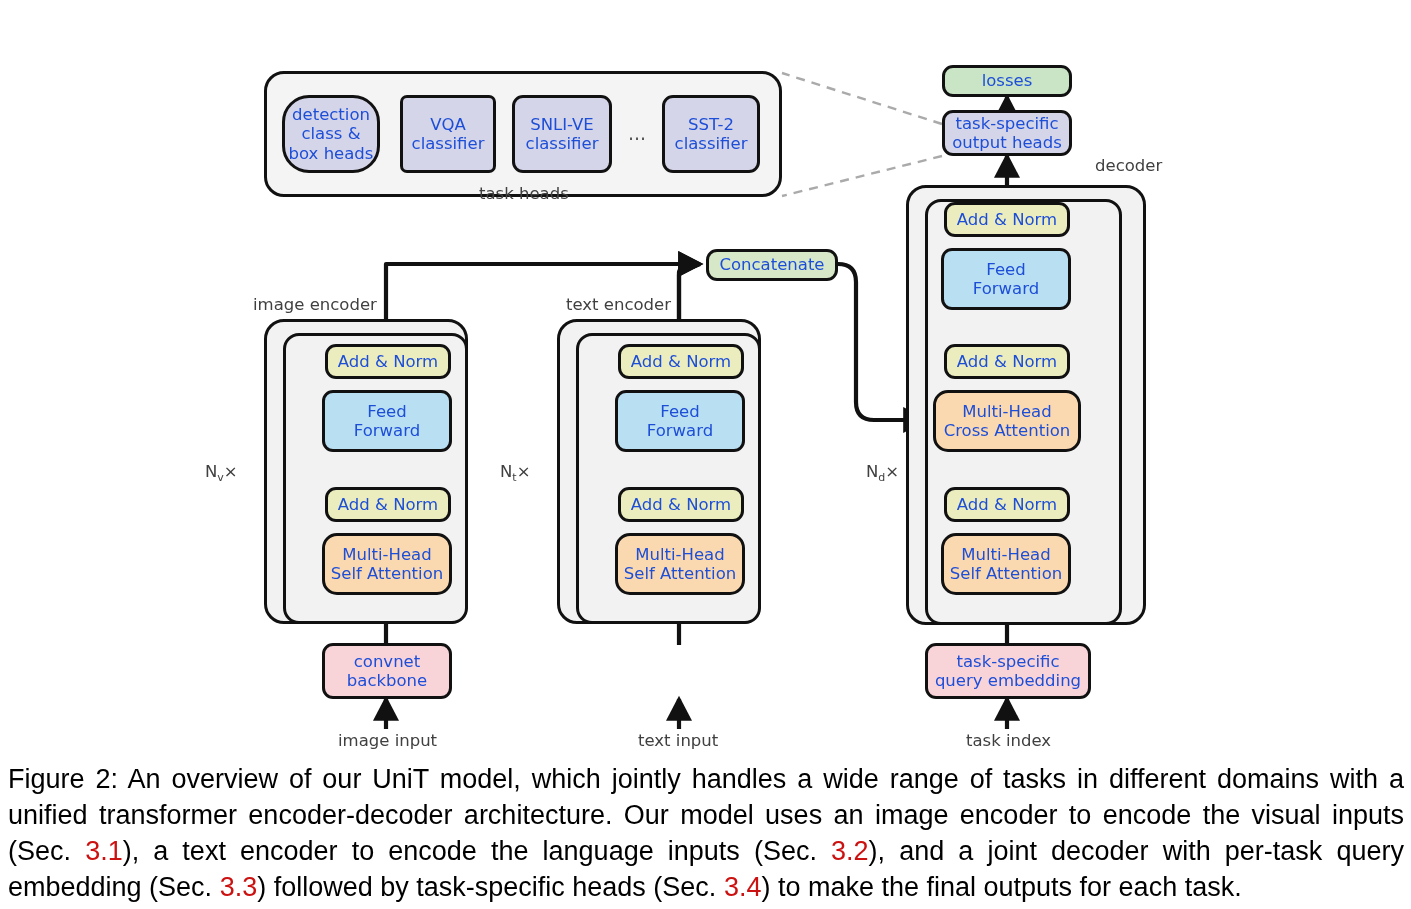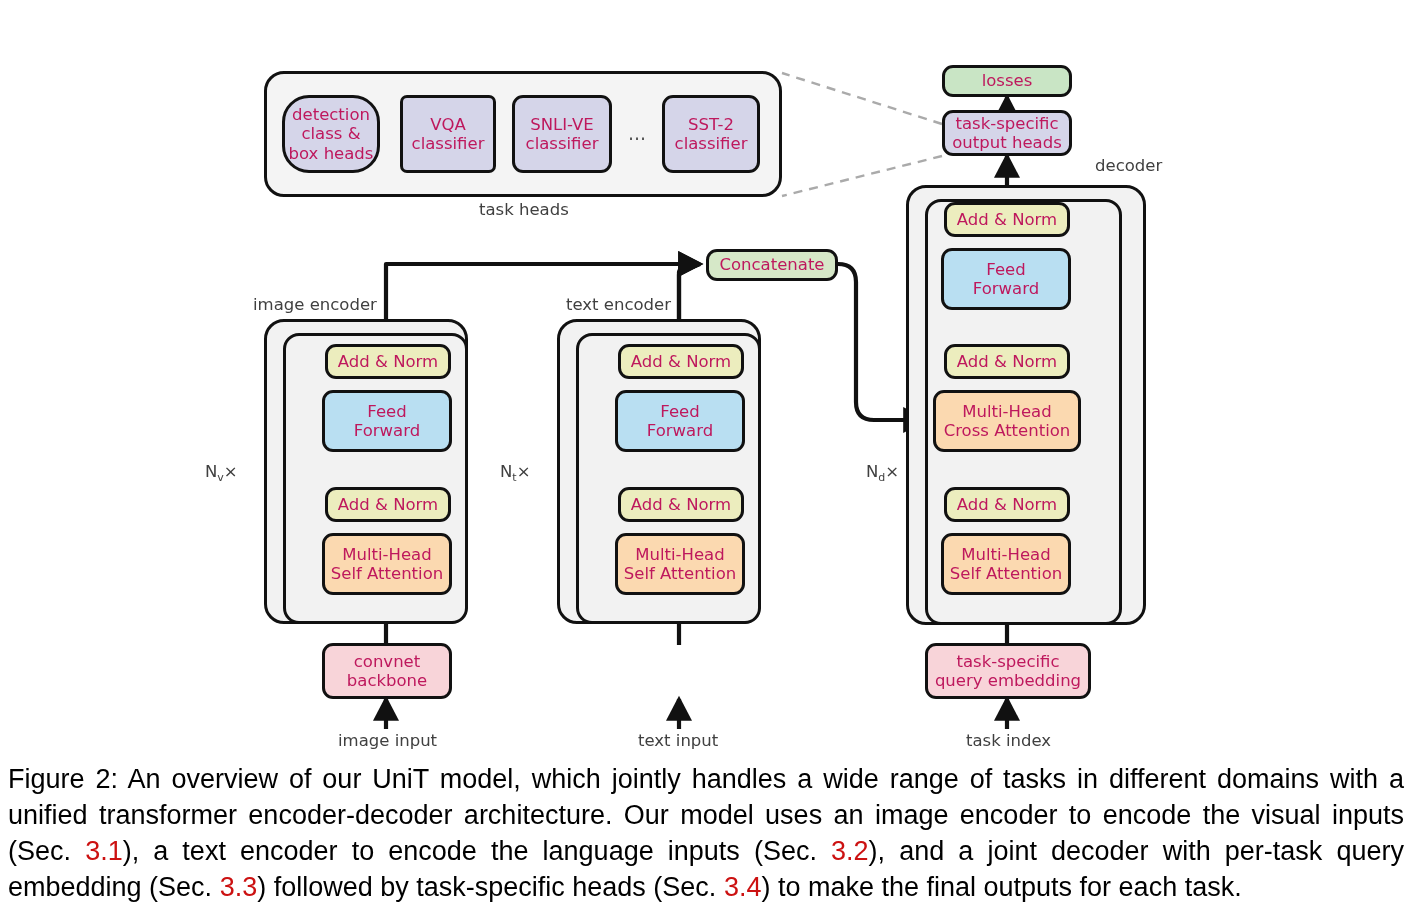--- a/index.html
+++ b/index.html
@@ -5,26 +5,26 @@
   html,body{margin:0;padding:0;background:#ffffff;}
   body{width:1411px;height:909px;position:relative;
        font-family:"DejaVu Sans","Liberation Sans",sans-serif;
        -webkit-font-smoothing:antialiased;}
 
   #figure{position:absolute;left:0;top:0;width:1411px;height:760px;}
   #svg-layer{position:absolute;left:0;top:0;width:1411px;height:760px;}
 
   .node{position:absolute;box-sizing:border-box;border:3.5px solid #111;
         border-radius:11px;display:flex;align-items:center;justify-content:center;
-        text-align:center;line-height:1.18;color:#be185d;font-size:16.5px;}
+        text-align:center;line-height:1.18;color:#1d4ed8;font-size:16.5px;}
   .node span{display:block;pointer-events:none;}
 
   .n-addnorm{background:#ecedbe;}
   .n-ff{background:#b9dff2;}
-  .n-attn{background:#fbd9b0;}
+  .n-attn{background:#fbd9b0;border-radius:15px;}
   .n-input{background:#f8d4d9;}
   .n-concat{background:#d6e8c8;}
   .n-losses{background:#c9e5c5;}
   .n-heads{background:#d5d5e9;}
 
   .outerbox{position:absolute;box-sizing:border-box;border:3.5px solid #111;
             border-radius:20px;background:#f2f2f2;}
   .innerbox{position:absolute;box-sizing:border-box;border:3.5px solid #111;
             border-radius:16px;background:#f2f2f2;}
   .plainbox{position:absolute;box-sizing:border-box;border:3.5px solid #111;
@@ -122,21 +122,21 @@
   <div class="node n-heads" style="left:400px;top:95px;width:96px;height:78px;border-radius:7px;">
     <span>VQA<br>classifier</span>
   </div>
   <div class="node n-heads" style="left:512px;top:95px;width:100px;height:78px;">
     <span>SNLI-VE<br>classifier</span>
   </div>
   <div class="lbl" style="left:628px;top:122px;font-size:19px;color:#555;">...</div>
   <div class="node n-heads" style="left:662px;top:95px;width:98px;height:78px;">
     <span>SST-2<br>classifier</span>
   </div>
-  <div class="lbl" style="left:479px;top:200px;">task heads</div>
+  <div class="lbl" style="left:479px;top:184px;">task heads</div>
 
   <div class="node n-losses" style="left:942px;top:65px;width:130px;height:32px;">
     <span>losses</span>
   </div>
   <div class="node n-heads" style="left:942px;top:110px;width:130px;height:46px;">
     <span>task-specific<br>output heads</span>
   </div>
   <div class="lbl" style="left:1095px;top:156px;">decoder</div>
 
   <div class="lbl" style="left:253px;top:295px;">image encoder</div>

